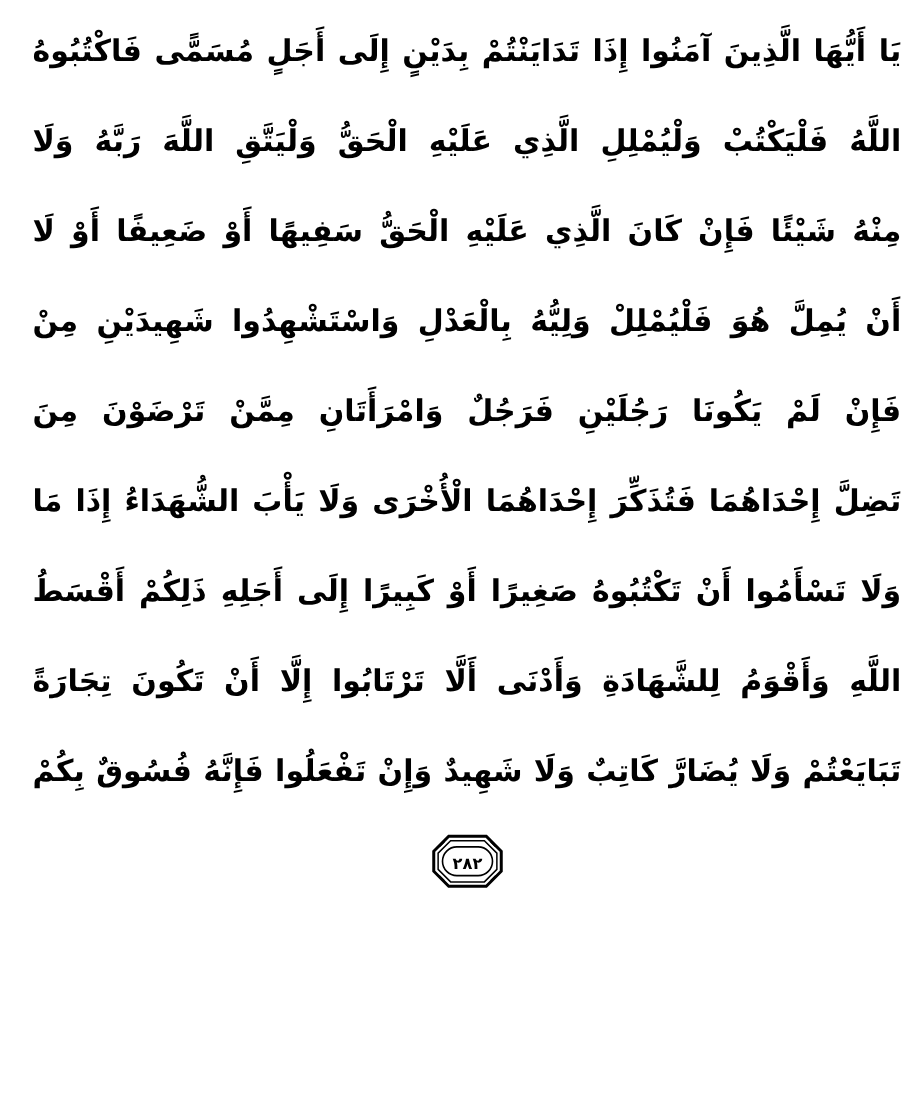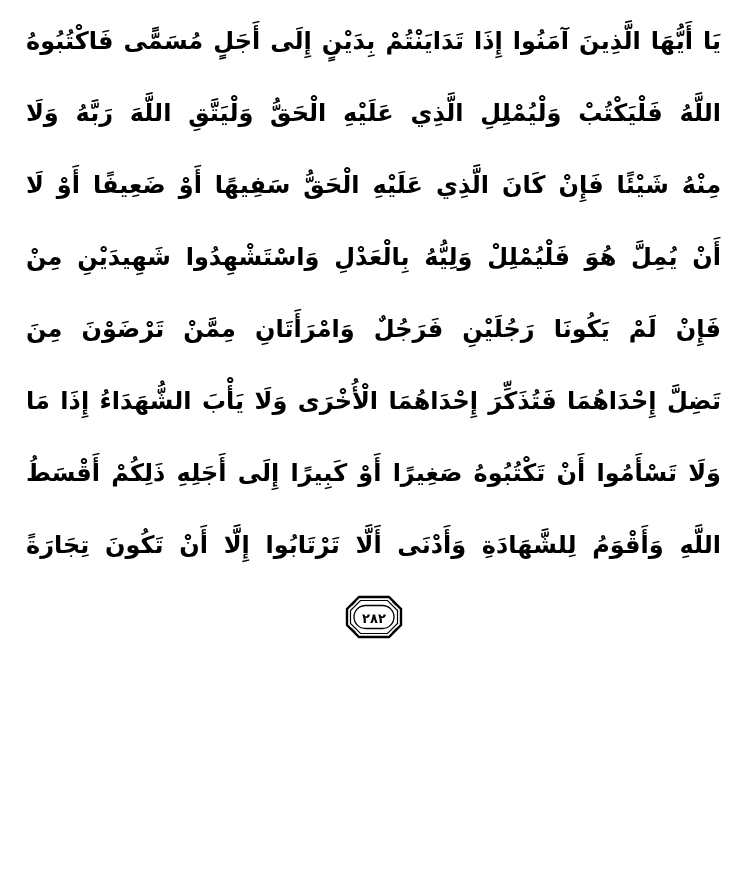--- a/index.html
+++ b/index.html
@@ -58,20 +58,21 @@
 
 <div class="page">
   <div class="line">يَا أَيُّهَا الَّذِينَ آمَنُوا إِذَا تَدَايَنْتُمْ بِدَيْنٍ إِلَى أَجَلٍ مُسَمًّى فَاكْتُبُوهُ</div>
   <div class="line">اللَّهُ فَلْيَكْتُبْ وَلْيُمْلِلِ الَّذِي عَلَيْهِ الْحَقُّ وَلْيَتَّقِ اللَّهَ رَبَّهُ وَلَا يَبْخَسْ</div>
   <div class="line">مِنْهُ شَيْئًا فَإِنْ كَانَ الَّذِي عَلَيْهِ الْحَقُّ سَفِيهًا أَوْ ضَعِيفًا أَوْ لَا يَسْتَطِيعُ</div>
   <div class="line">أَنْ يُمِلَّ هُوَ فَلْيُمْلِلْ وَلِيُّهُ بِالْعَدْلِ وَاسْتَشْهِدُوا شَهِيدَيْنِ مِنْ رِجَالِكُمْ</div>
   <div class="line">فَإِنْ لَمْ يَكُونَا رَجُلَيْنِ فَرَجُلٌ وَامْرَأَتَانِ مِمَّنْ تَرْضَوْنَ مِنَ الشُّهَدَاءِ أَنْ</div>
   <div class="line">تَضِلَّ إِحْدَاهُمَا فَتُذَكِّرَ إِحْدَاهُمَا الْأُخْرَى وَلَا يَأْبَ الشُّهَدَاءُ إِذَا مَا دُعُوا</div>
   <div class="line">وَلَا تَسْأَمُوا أَنْ تَكْتُبُوهُ صَغِيرًا أَوْ كَبِيرًا إِلَى أَجَلِهِ ذَلِكُمْ أَقْسَطُ عِنْدَ</div>
   <div class="line">اللَّهِ وَأَقْوَمُ لِلشَّهَادَةِ وَأَدْنَى أَلَّا تَرْتَابُوا إِلَّا أَنْ تَكُونَ تِجَارَةً حَاضِرَةً</div>
+  <div class="line">تَبَايَعْتُمْ وَلَا يُضَارَّ كَاتِبٌ وَلَا شَهِيدٌ وَإِنْ تَفْعَلُوا فَإِنَّهُ فُسُوقٌ بِكُمْ</div>
 
   <div class="line-last">
     <span class="medallion">
       <svg width="58" height="44" viewBox="0 0 58 44" aria-hidden="true">
         <polygon points="14,2 44,2 56,14 56,30 44,42 14,42 2,30 2,14" fill="none" stroke="#000000" stroke-width="2.4"></polygon>
         <polygon points="15.5,5.5 42.5,5.5 52.5,15.5 52.5,28.5 42.5,38.5 15.5,38.5 5.5,28.5 5.5,15.5" fill="none" stroke="#000000" stroke-width="1.2"></polygon>
         <path d="M10.5,6.5 L6.5,10.5 M47.5,6.5 L51.5,10.5 M51.5,33.5 L47.5,37.5 M6.5,33.5 L10.5,37.5" fill="none" stroke="#000000" stroke-width="1.1"></path>
         <rect x="9" y="10.5" width="40" height="23" rx="11.5" fill="none" stroke="#000000" stroke-width="1.3"></rect>
         <text x="29" y="28" text-anchor="middle" font-size="13" font-weight="bold">٢٨٢</text>
       </svg>

